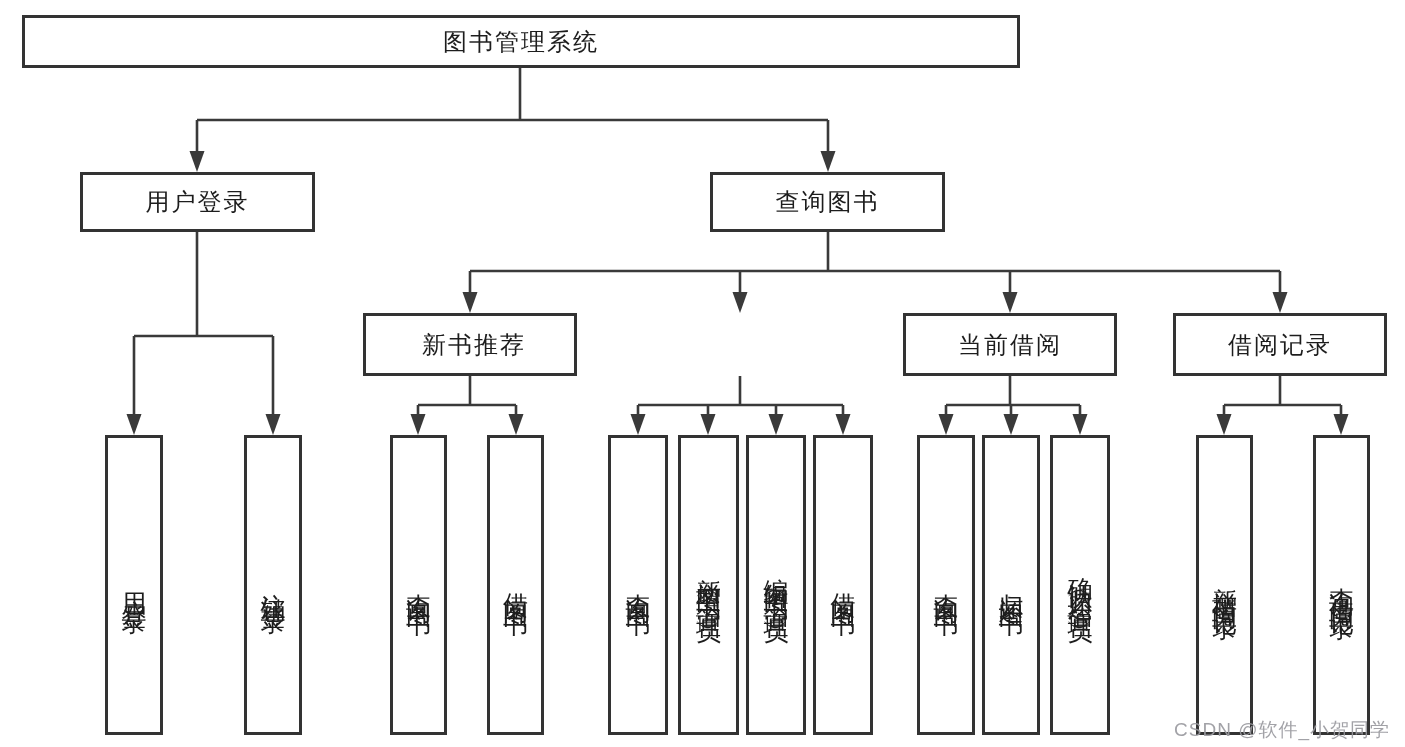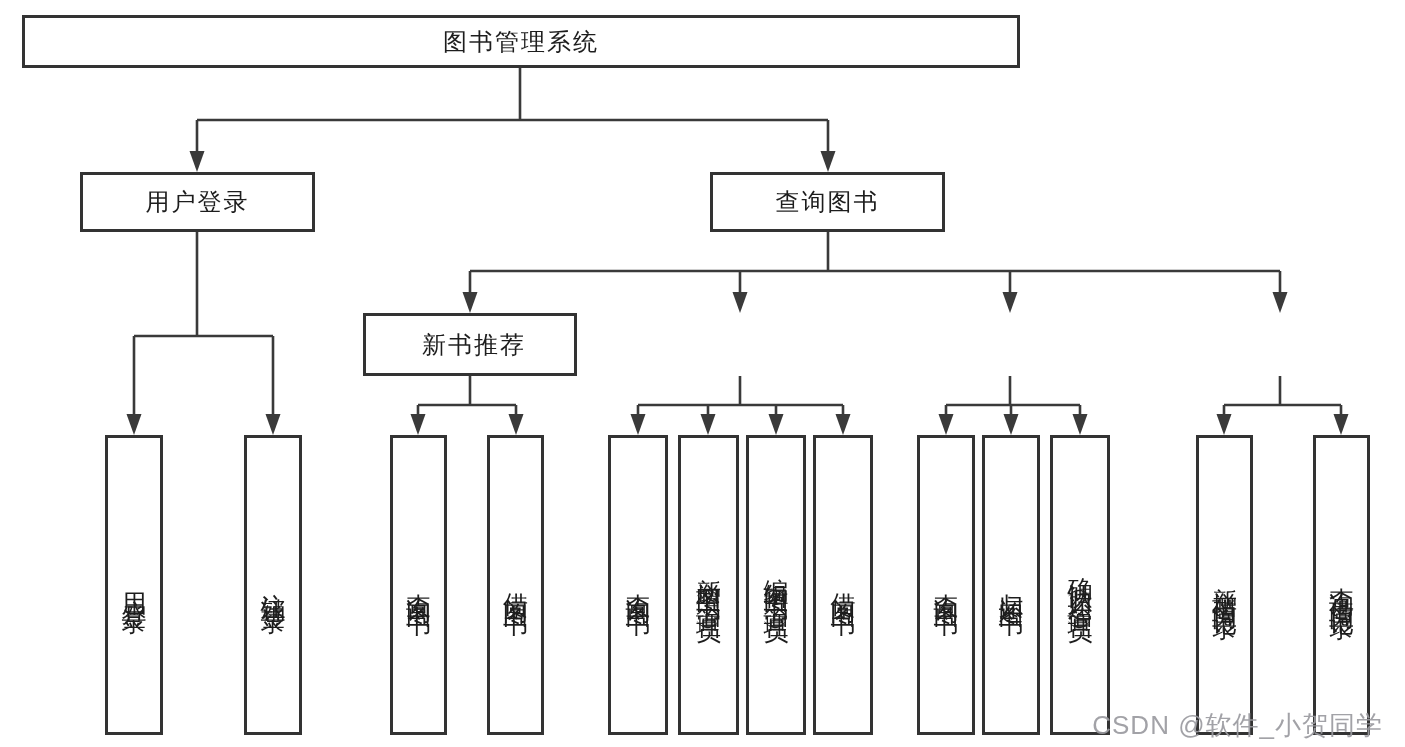--- a/index.html
+++ b/index.html
@@ -17,22 +17,22 @@
   .hnode .lbl { font-size:24px; letter-spacing:2px; white-space:nowrap; line-height:1; }
   .vnode .lbl {
     writing-mode:vertical-rl;
     text-orientation:mixed;
     font-size:25px;
     letter-spacing:6px;
     line-height:1;
     white-space:nowrap;
   }
   .watermark {
-    position:absolute; right:22px; bottom:4px;
-    font-size:26px; letter-spacing:1px;
+    position:absolute; right:15px; bottom:4px;
+    font-size:19px; letter-spacing:1px;
     color:rgba(154,154,160,0.92);
     white-space:nowrap;
   }
   svg path.line { stroke:#3a3a3a; stroke-width:2.6; fill:none; }
   svg path.arrow { fill:#3a3a3a; stroke:none; }
 </style>
 </head>
 <body>
 
 <div class="stage">
@@ -87,20 +87,26 @@
   <div class="node hnode" style="left:80px; top:172px; width:235px; height:60px;">
     <span class="lbl">用户登录</span>
   </div>
   <div class="node hnode" style="left:710px; top:172px; width:235px; height:60px;">
     <span class="lbl">查询图书</span>
   </div>
 
   <div class="node hnode" style="left:363px; top:313px; width:214px; height:63px;padding-left:8px;">
     <span class="lbl">新书推荐</span>
   </div>
+  <div class="node hnode" style="left:903px; top:313px; width:214px; height:63px;">
+    <span class="lbl">当前借阅</span>
+  </div>
+  <div class="node hnode" style="left:1173px; top:313px; width:214px; height:63px;">
+    <span class="lbl">借阅记录</span>
+  </div>
 
   <div class="node vnode" style="left:105px; top:435px; width:58px; height:300px;">
     <span class="lbl">用户登录</span>
   </div>
   <div class="node vnode" style="left:244px; top:435px; width:58px; height:300px;">
     <span class="lbl">注销登录</span>
   </div>
 
   <div class="node vnode" style="left:390px; top:435px; width:57px; height:300px;">
     <span class="lbl">查询图书</span>

